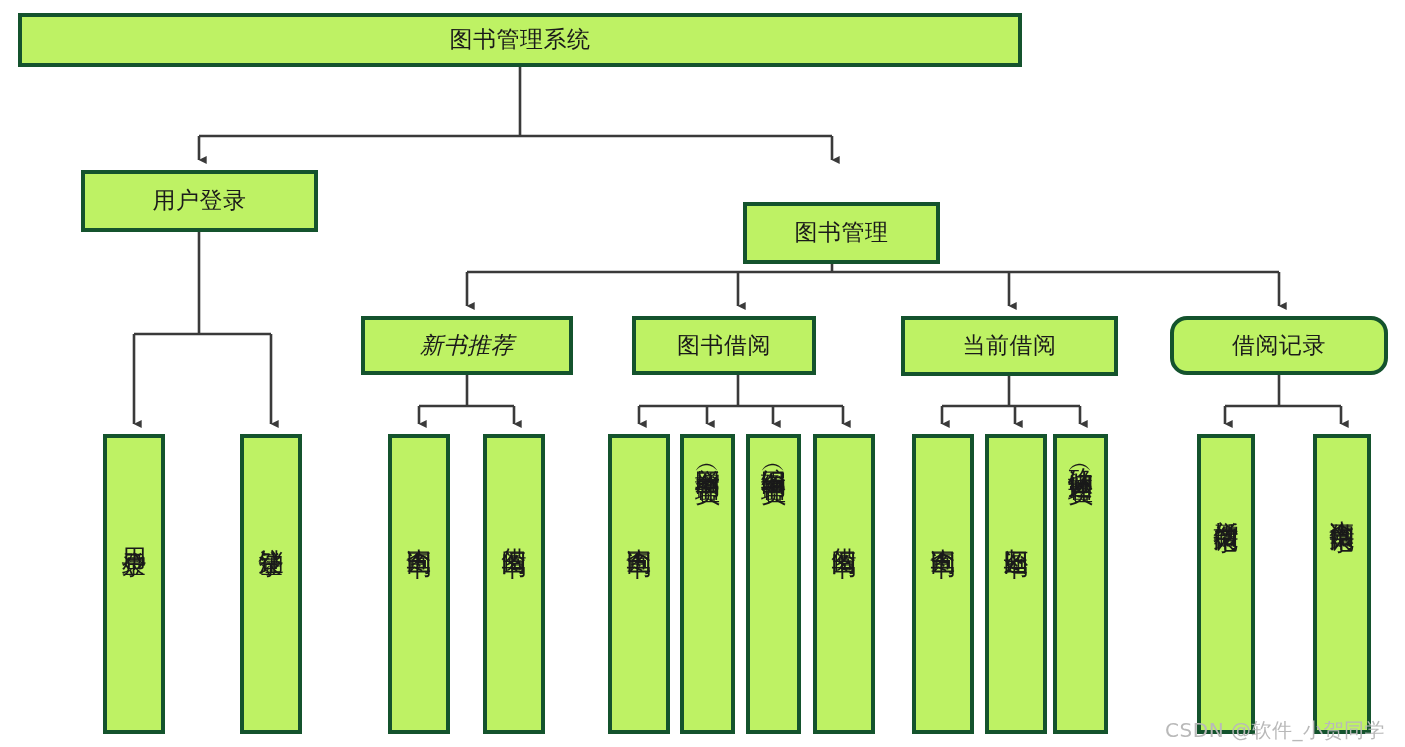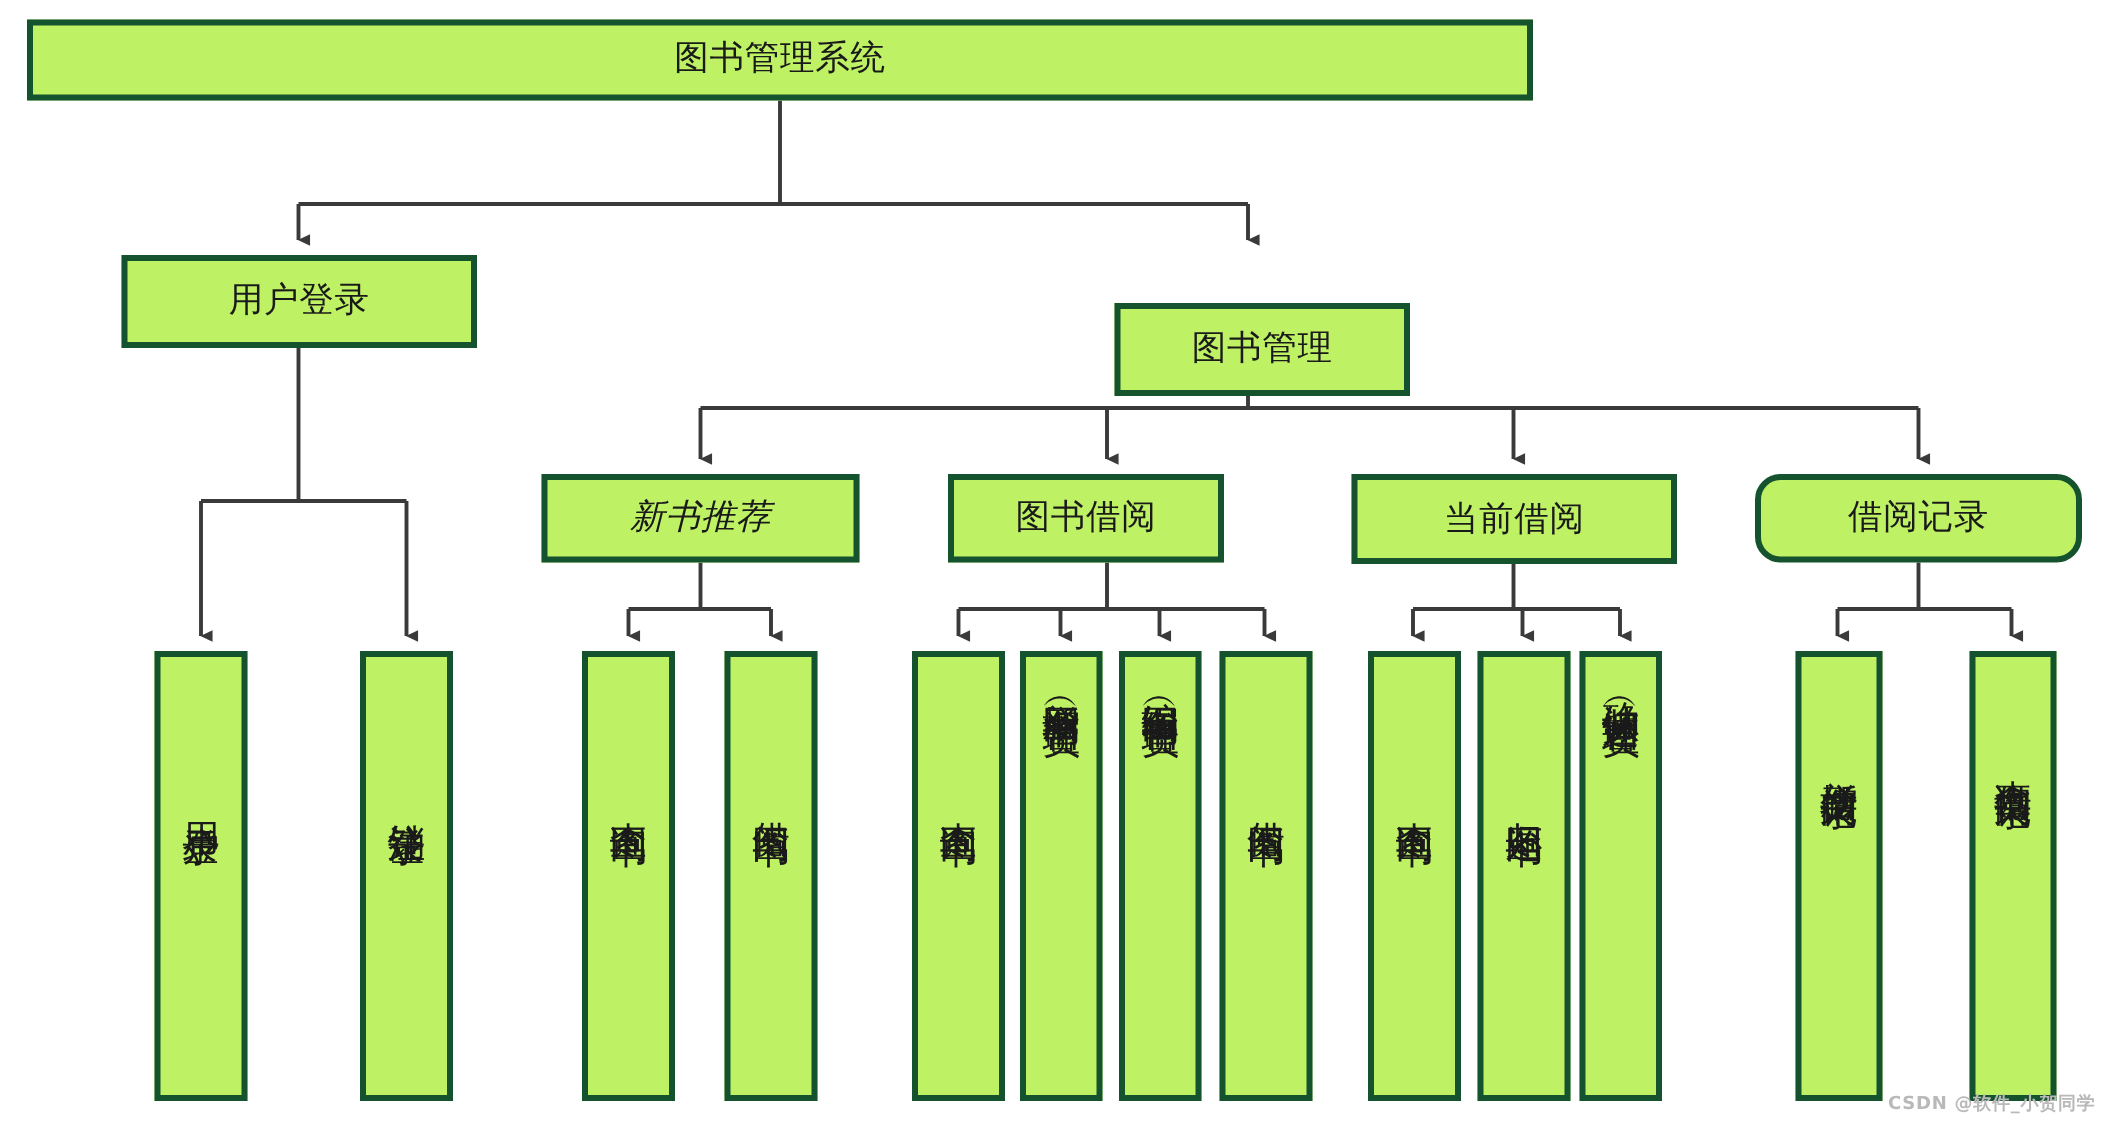--- a/index.html
+++ b/index.html
@@ -64,28 +64,27 @@
     white-space: nowrap;
   }
   .node.vertical.mid .node-label {
     padding-top: 80px;
   }
   .node.vertical.midshort .node-label {
     padding-top: 52px;
   }
   .watermark {
     position: absolute;
-    right: 8px;
+    right: 20px;
     bottom: 3px;
-    font-size: 12px;
+    font-size: 20px;
     color: #b9b9b9;
     letter-spacing: 0.5px;
     white-space: nowrap;
     font-family: "DejaVu Sans", "Liberation Sans", sans-serif;
-    font-weight: bold;
   }
 </style>
 </head>
 <body>
 
 <div id="diagram-root">
 
   <svg class="connectors" viewBox="0 0 1405 747">
     <defs>
       <marker id="arrowhead" markerWidth="9" markerHeight="9" refX="4.3" refY="8.2" orient="auto" markerUnits="userSpaceOnUse">

